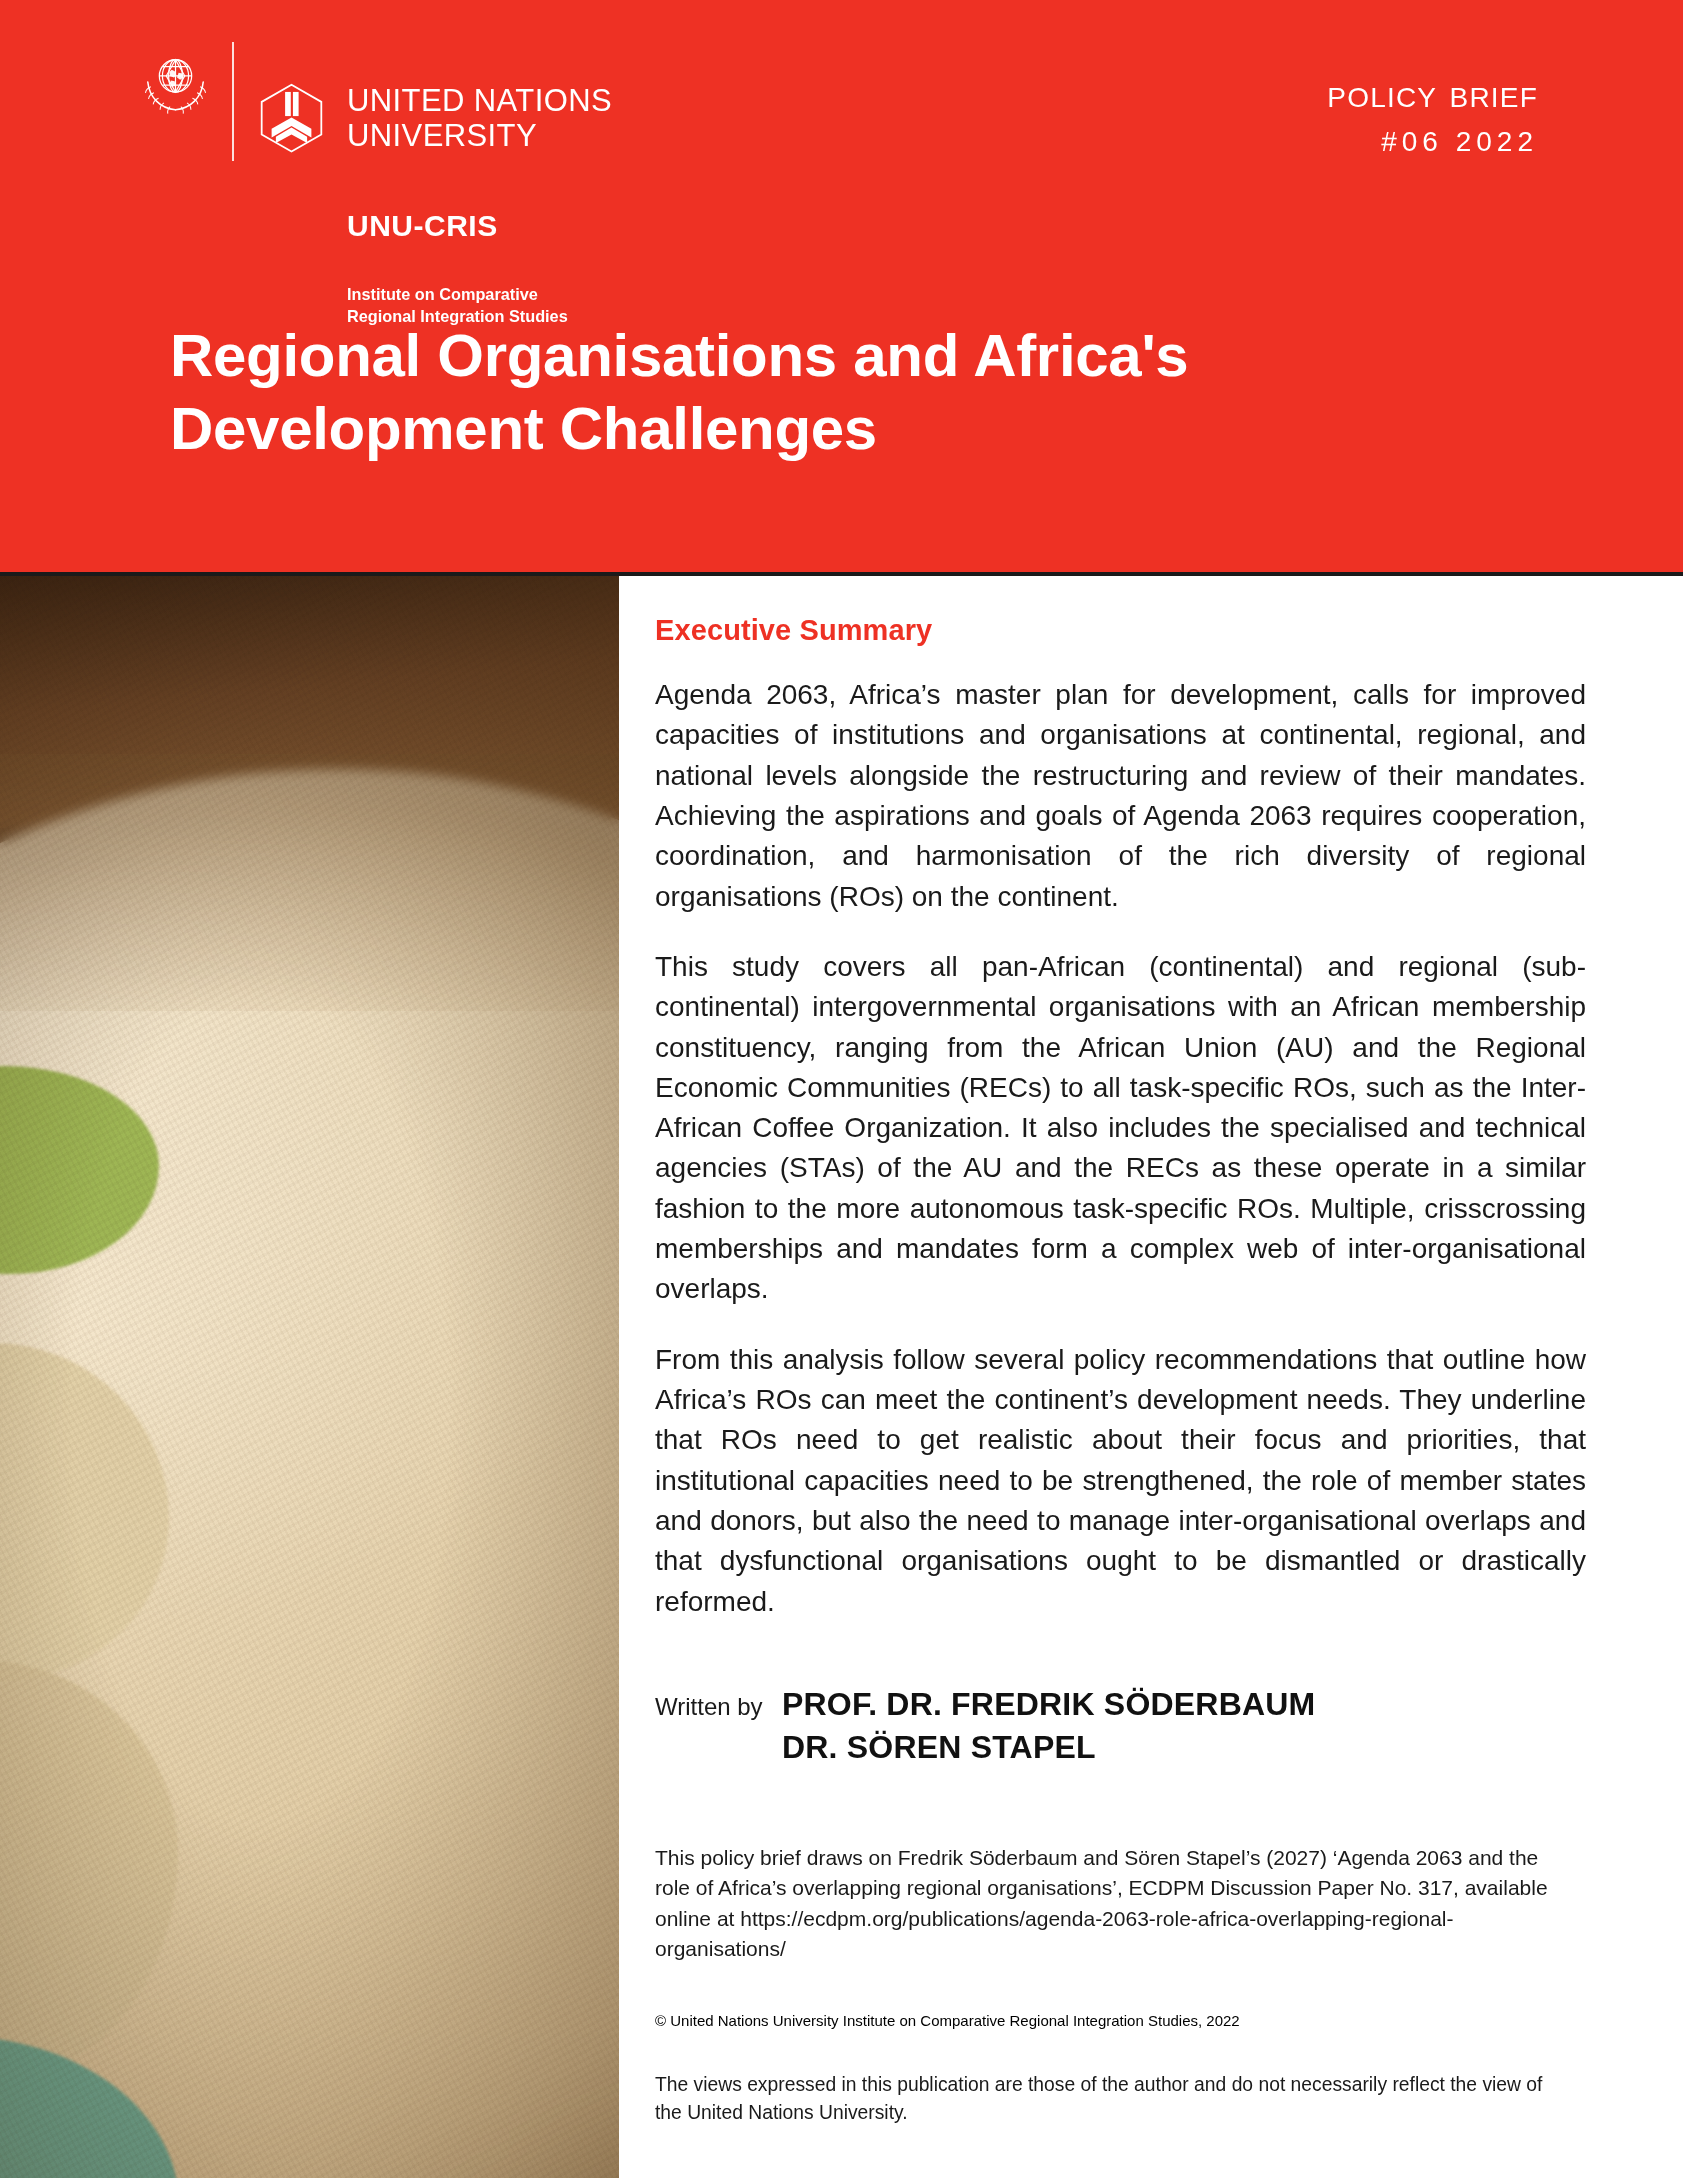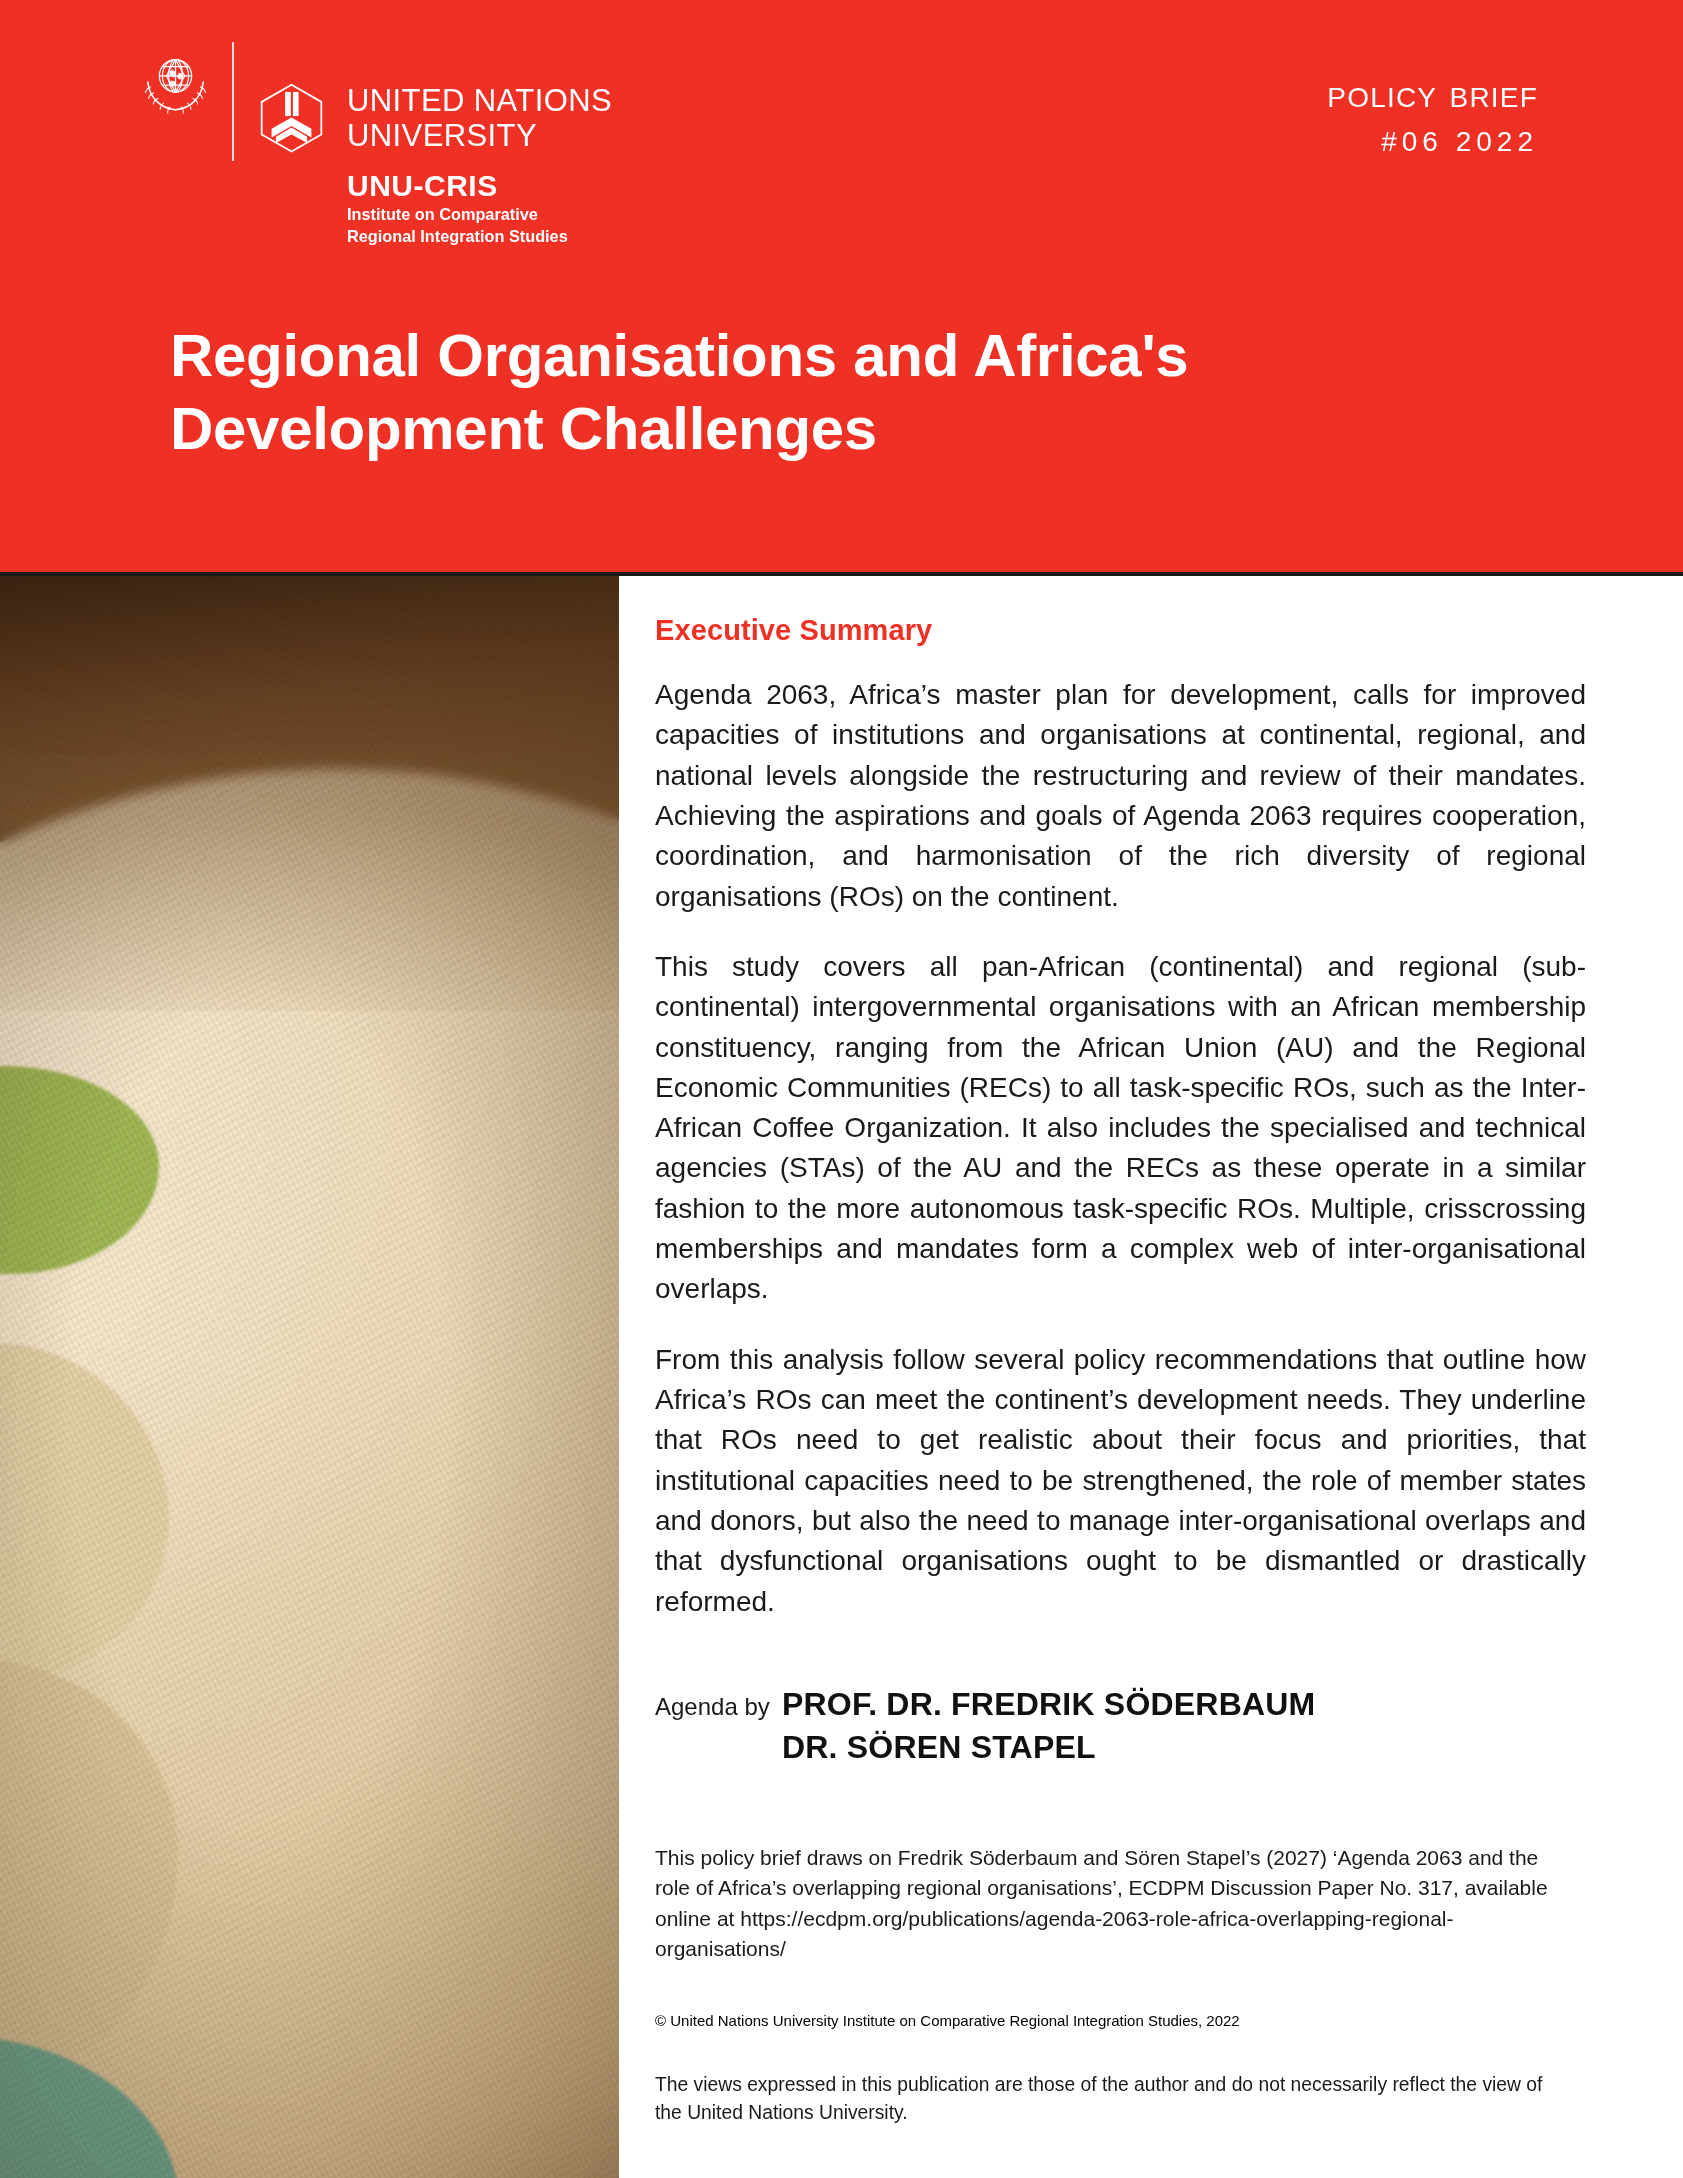--- a/index.html
+++ b/index.html
@@ -50,20 +50,21 @@
     width: 2px;
     align-self: stretch;
     background: rgba(255,255,255,0.85);
     margin: 4px 0 0 18px;
     height: 119px;
   }
   .unu-block {
     margin-left: 22px;
     display: flex;
     flex-direction: column;
+    gap: 40px;
   }
   .unu-top-row {
     display: flex;
     align-items: center;
   }
   .unu-mark {
     width: 71px;
     height: 71px;
     flex: 0 0 auto;
     margin-top: 44px;
@@ -356,21 +357,21 @@
   </div>
 
   <div class="content">
     <div class="exec-heading">Executive Summary</div>
     <p class="body-p">Agenda 2063, Africa’s master plan for development, calls for improved capacities of institutions and organisations at continental, regional, and national levels alongside the restructuring and review of their mandates. Achieving the aspirations and goals of Agenda 2063 requires cooperation, coordination, and harmonisation of the rich diversity of regional organisations (ROs) on the continent.</p>
     <p class="body-p">This study covers all pan-African (continental) and regional (sub-continental) intergovernmental organisations with an African membership constituency, ranging from the African Union (AU) and the Regional Economic Communities (RECs) to all task-specific ROs, such as the Inter-African Coffee Organization. It also includes the specialised and technical agencies (STAs) of the AU and the RECs as these operate in a similar fashion to the more autonomous task-specific ROs. Multiple, crisscrossing memberships and mandates form a complex web of inter-organisational overlaps.</p>
     <p class="body-p">From this analysis follow several policy recommendations that outline how Africa’s ROs can meet the continent’s development needs. They underline that ROs need to get realistic about their focus and priorities, that institutional capacities need to be strengthened, the role of member states and donors, but also the need to manage inter-organisational overlaps and that dysfunctional organisations ought to be dismantled or drastically reformed.</p>
   </div>
 
   <div class="authors">
-    <div class="written-by">Agenda by</div>
+    <div class="written-by">Written by</div>
     <div class="author-names">PROF. DR. FREDRIK SÖDERBAUM
 DR. SÖREN STAPEL</div>
   </div>
 
   <div class="source-note">This policy brief draws on Fredrik Söderbaum and Sören Stapel’s (2027) ‘Agenda 2063 and the role of Africa’s overlapping regional organisations’, ECDPM Discussion Paper No. 317, available online at https://ecdpm.org/publications/agenda-2063-role-africa-overlapping-regional-organisations/</div>
   <div class="copyright">© United Nations University Institute on Comparative Regional Integration Studies, 2022</div>
   <div class="disclaimer">The views expressed in this publication are those of the author and do not necessarily reflect the view of the United Nations University.</div>
 
 </div>
 

